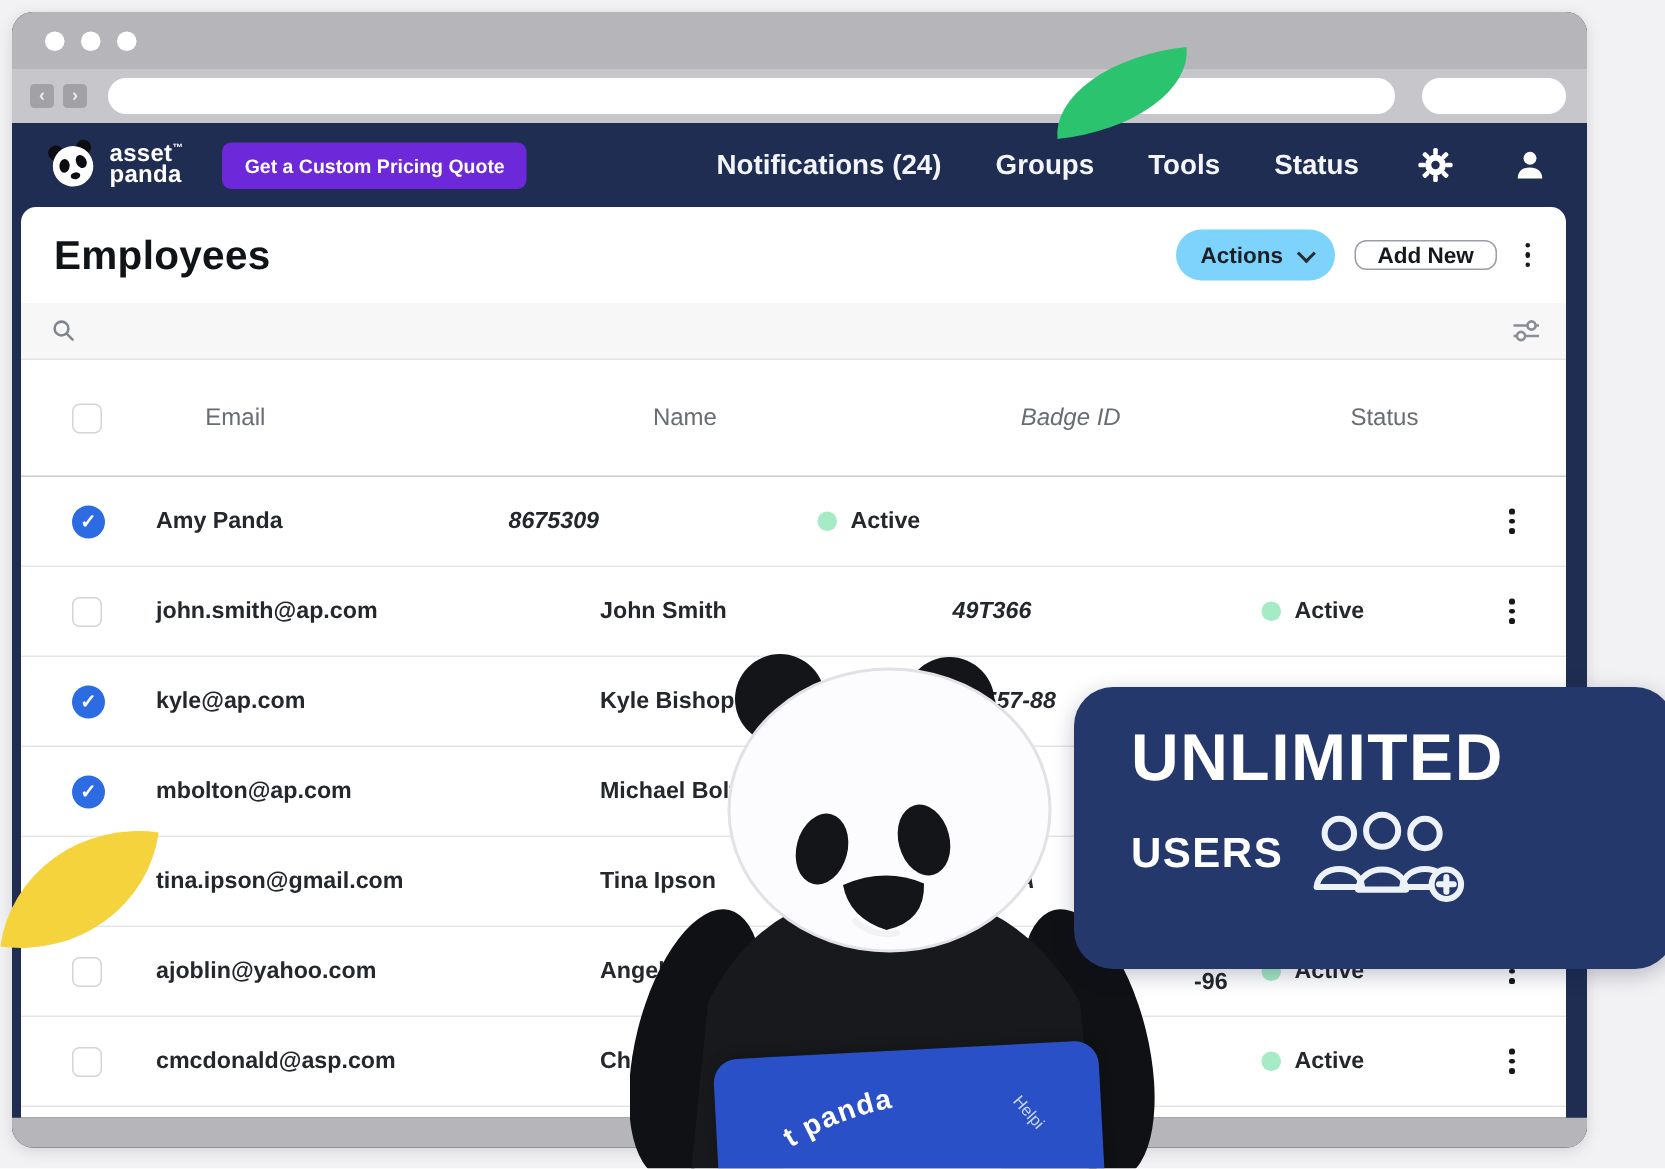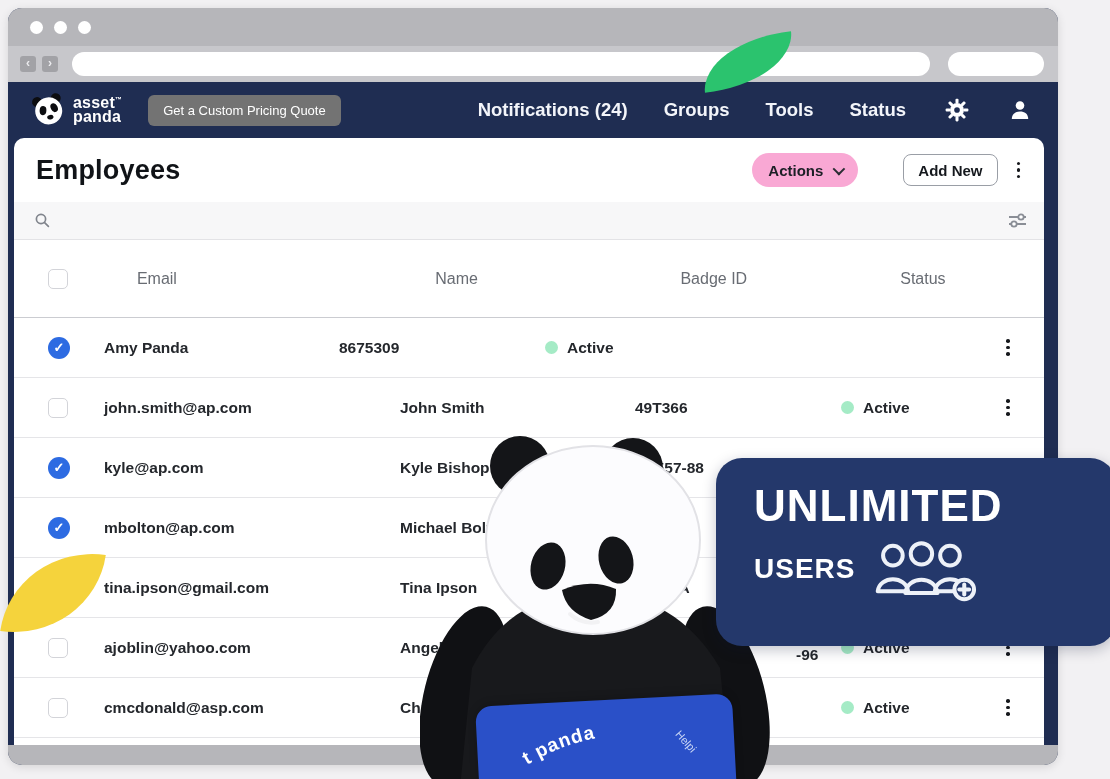--- a/index.html
+++ b/index.html
@@ -17,54 +17,54 @@
   .navbtn { width:16px; height:16px; border-radius:3px; background:#a2a2a6; color:#ececef;
             font-size:12px; line-height:15px; text-align:center; font-weight:bold; }
   .urlbar { flex:1; height:24px; border-radius:12px; background:#ffffff; margin-left:8px; }
   .pill2 { width:96px; height:24px; border-radius:12px; background:#ffffff; margin-left:12px; }
 
   
   .navbar { height:56px; background:#1f2d52; display:flex; align-items:center; padding:0 26px 0 22px; }
   .logo { display:flex; align-items:center; gap:7px; }
   .logo-txt { color:#ffffff; font-weight:bold; font-size:16px; line-height:.85; letter-spacing:.2px; }
   .logo-txt sup { font-size:7px; }
-  .cta { margin-left:26px; background:#737373; color:#ffffff; border:none; border-radius:6px;
-         padding:8px 15px; font-size:13px; font-weight:400; font-family:inherit; }
+  .cta { margin-left:26px; background:#6d28d9; color:#ffffff; border:none; border-radius:6px;
+         padding:8px 15px; font-size:13px; font-weight:700; font-family:inherit; }
   .navlinks { margin-left:auto; display:flex; align-items:center; gap:36px; }
   .navlink { color:#f3f5fa; font-size:18.5px; font-weight:600; }
   .nav-ico { margin-left:38px; display:flex; align-items:center; }
 
   
   .content { flex:1; position:relative; background:#1f2d52; }
   .card { position:absolute; left:6px; right:14px; top:0; bottom:0; background:#ffffff;
           border-radius:10px 10px 0 0; overflow:hidden; }
   .card-head { height:64px; display:flex; align-items:center; padding:0 18px 0 22px; }
   .page-title { font-size:27px; font-weight:600; color:#101317; letter-spacing:.2px; }
   .head-right { margin-left:auto; display:flex; align-items:center; gap:13px; }
-  .btn-actions { background:#f9a8d4; border:none; border-radius:17px; height:34px; padding:16px 16px;
+  .btn-actions { background:#7dd3fc; border:none; border-radius:17px; height:34px; padding:16px 16px;
                  display:flex; align-items:center; gap:10px; font-size:15px; font-weight:600; color:#1c1f26; font-family:inherit; }
   .chev { width:9px; height:9px; border-right:2px solid #2a2d33; border-bottom:2px solid #2a2d33;
           transform:rotate(45deg) translateY(-2px); }
-  .btn-add { background:#ffffff; border:1.5px solid #9a9ea6; border-radius:8px; height:32px; padding:0 14px;
-             font-size:15px; font-weight:bold; color:#15181d; font-family:inherit;margin-left:32px; }
+  .btn-add { background:#ffffff; border:1.5px solid #9a9ea6; border-radius:8px; height:20px; padding:0 14px;
+             font-size:15px; font-weight:bold; color:#15181d; font-family:inherit; }
   .kebab { display:flex; flex-direction:column; gap:3px; padding:4px 6px; }
   .kebab i { width:3.5px; height:3.5px; border-radius:50%; background:#16181c; }
   .search-band { height:38px; background:#f7f7f8; border-bottom:1px solid #e3e3e6;
                  display:flex; align-items:center; padding:0 16px 0 20px; }
   .search-band .sp { flex:1; }
 
   
   .thead { height:78px; display:flex; align-items:center; padding-left:34px; border-bottom:1px solid #cbccd1;
            color:#686c73; font-size:16px;gap:40px; }
   .trow { height:60px; display:flex; align-items:center; padding-left:34px; border-bottom:1px solid #e5e5e8;
           font-size:15.5px; font-weight:bold; color:#24272c; }
   .col-check { width:56px; }
   .col-email { width:296px; }
   .col-name  { width:235px; }
-  .col-badge { width:206px; }
+  .col-badge { width:206px;font-style:italic; }
   .col-status{ flex:1; display:flex; align-items:center; gap:9px; }
   .col-kebab { width:60px; display:flex; justify-content:center; margin-right:6px; }
   .cb { width:20px; height:20px; border:1.5px solid #d3d4d9; border-radius:5px; background:#ffffff; display:block; }
   .cb.checked { width:22px; height:22px; border:none; border-radius:50%; background:#2d6be2; color:#ffffff;
                 font-size:13px; line-height:22px; text-align:center; font-weight:bold; }
   .sdot { width:13px; height:13px; border-radius:50%; background:#a5ebc6; }
 
   .bottombar { height:20px; background:#b6b6ba; }
 
   

